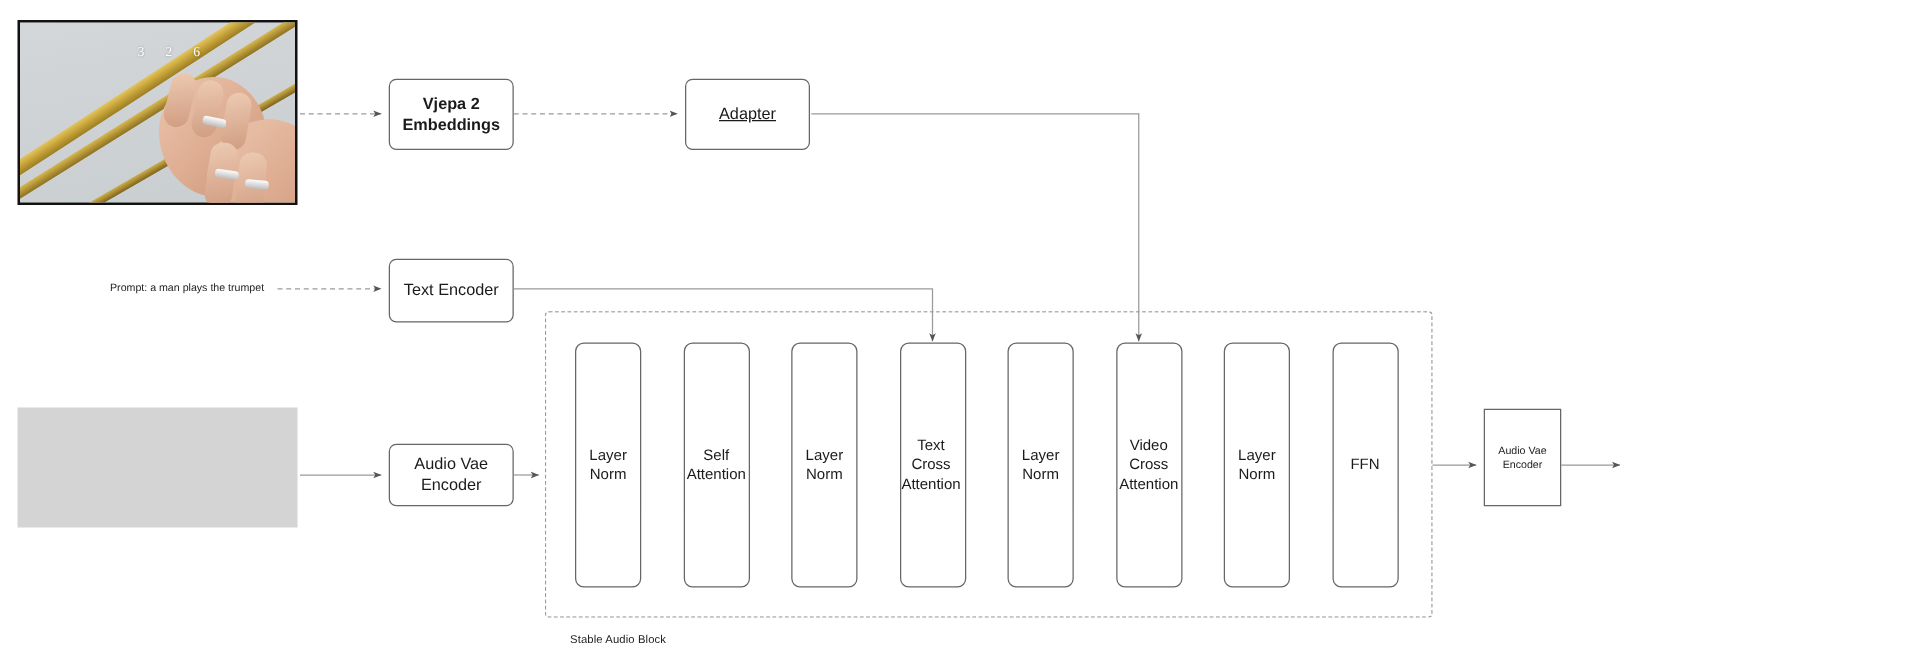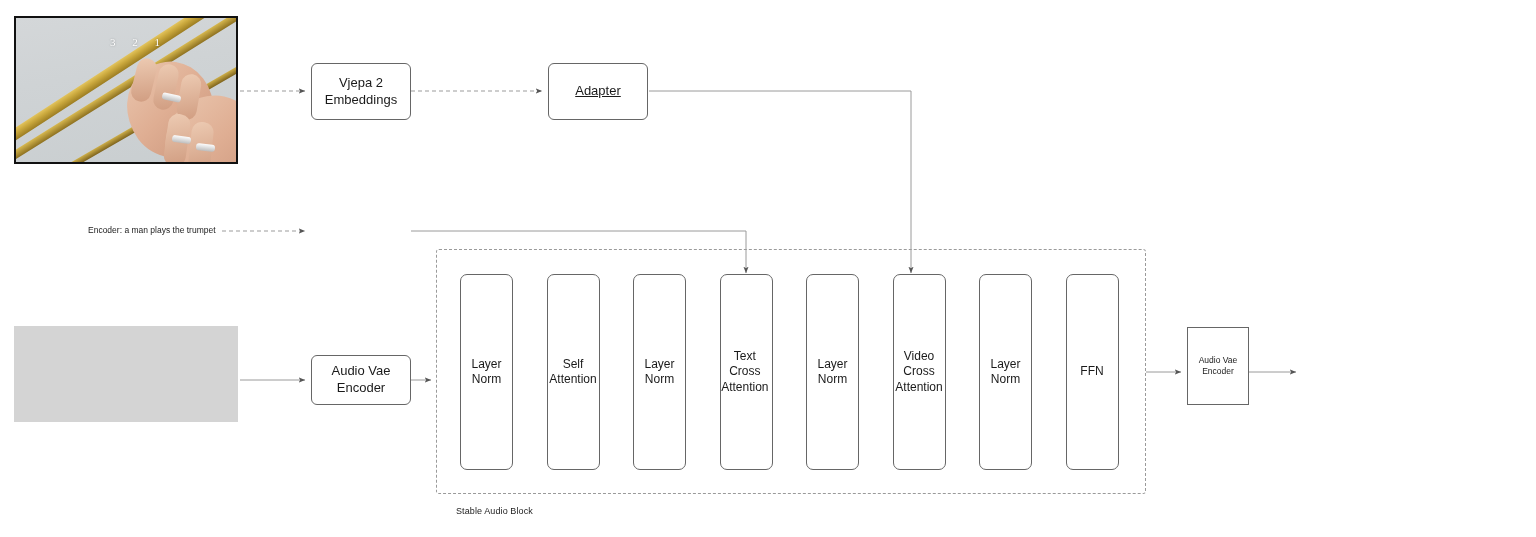--- a/index.html
+++ b/index.html
@@ -186,21 +186,21 @@
     <div class="hand handA"></div>
     <div class="hand handB"></div>
     <div class="finger f1"></div>
     <div class="finger f2"></div>
     <div class="finger f3"></div>
     <div class="finger f4"></div>
     <div class="finger f5"></div>
     <div class="ring r1"></div>
     <div class="ring r2"></div>
     <div class="ring r3"></div>
-    <div class="digits">3  2  1</div>
+    <div class="digits">3  2  6</div>
   </div>
 
   <div id="wave-in">
     <svg width="224" height="96" viewBox="0 0 224 96">
       <defs>
         <linearGradient id="gradIn" x1="0" y1="0" x2="1" y2="0">
           <stop offset="0%" stop-color="#3ec8e0"></stop>
           <stop offset="22%" stop-color="#6f7fe0"></stop>
           <stop offset="45%" stop-color="#a35ae0"></stop>
           <stop offset="66%" stop-color="#d755c0"></stop>
@@ -518,35 +518,40 @@
           <line x1="208.32" x2="208.32" y1="35.24" y2="50.76"></line>
           <line x1="209.70" x2="209.70" y1="36.61" y2="49.39"></line>
           <line x1="211.09" x2="211.09" y1="38.32" y2="47.68"></line>
           <line x1="212.47" x2="212.47" y1="39.22" y2="46.78"></line>
           <line x1="213.85" x2="213.85" y1="41.21" y2="44.79"></line>
           <line x1="215.23" x2="215.23" y1="41.89" y2="44.11"></line>
         </g>
     </svg>
   </div>
 
-  <div id="prompt-label">Encoder: a man plays the trumpet</div>
-
-  <div class="node rounded box-wide" style="left:311px; top:63px;">
+  <div id="prompt-label">Prompt: a man plays the trumpet</div>
+
+  <div class="node rounded box-wide" style="left:311px; top:63px;font-weight:bold;">
     <div>
       <span class="lbl">Vjepa 2</span>
       <span class="lbl">Embeddings</span>
     </div>
   </div>
 
   <div class="node rounded box-wide" style="left:548px; top:63px;text-decoration:underline;">
     <div>
       <span class="lbl">Adapter</span>
     </div>
   </div>
 
+  <div class="node rounded box-text" style="left:311px; top:207px;">
+    <div>
+      <span class="lbl">Text Encoder</span>
+    </div>
+  </div>
 
   <div class="node rounded box-vae" style="left:311px; top:355px;">
     <div>
       <span class="lbl">Audio Vae</span>
       <span class="lbl">Encoder</span>
     </div>
   </div>
 
   <div class="node box-vae-sm" style="left:1187px; top:327px;">
     <div>

